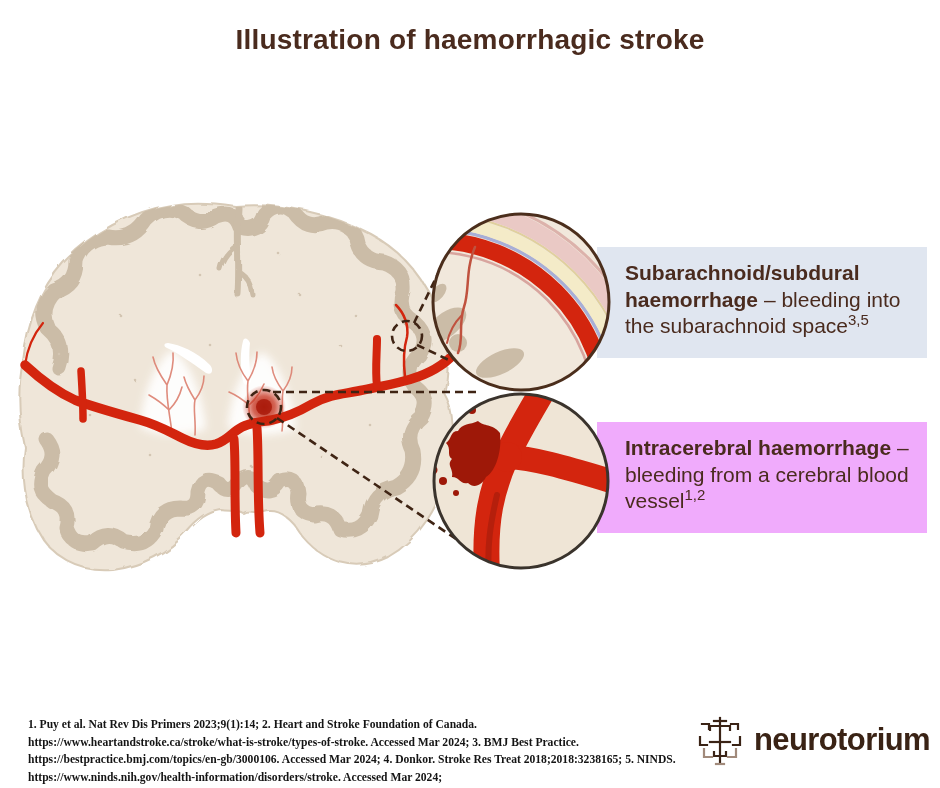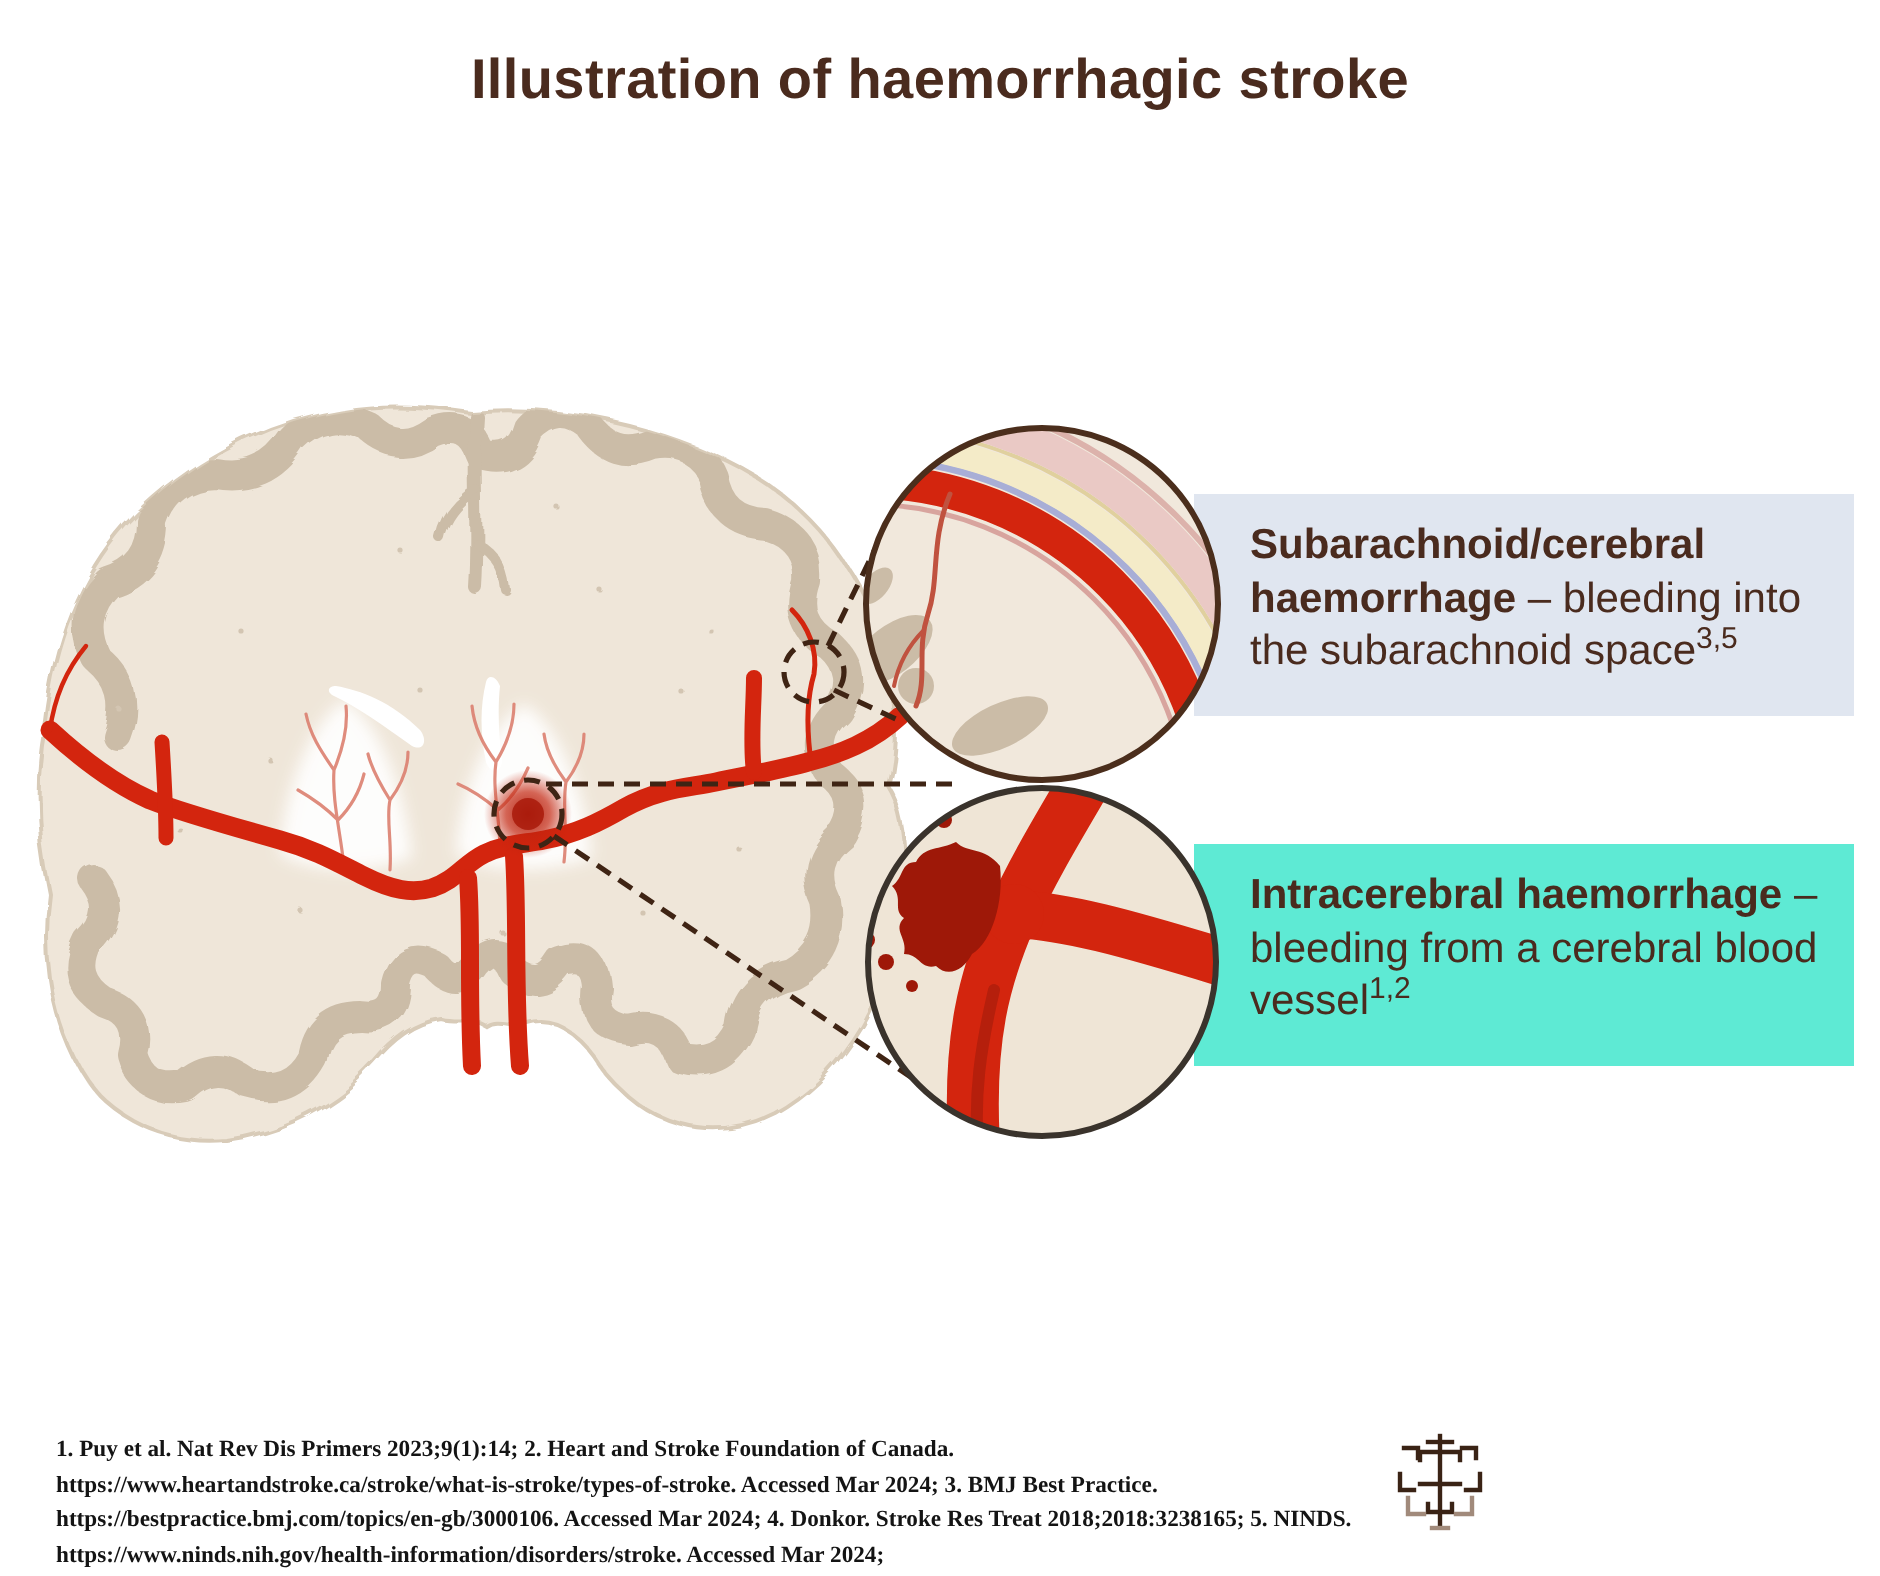--- a/index.html
+++ b/index.html
@@ -23,24 +23,24 @@
   .logo .word{font-size:31px;font-weight:bold;color:#3a2315;letter-spacing:-0.6px;}
 </style>
 </head>
 <body>
 
 <div class="page">
 
   <h1 class="page-title" style="color: rgb(74, 43, 30);">Illustration of haemorrhagic stroke</h1>
 
   <div class="callout-box" id="box-sub" style="background: rgb(224, 230, 240);">
-    <p><span class="b">Subarachnoid/cerebral haemorrhage</span><span> – bleeding into the subarachnoid space</span><sup>3,5</sup></p>
+    <p><span class="b">Subarachnoid/subdural haemorrhage</span><span> – bleeding into the subarachnoid space</span><sup>3,5</sup></p>
   </div>
 
-  <div class="callout-box" id="box-intra" style="background: #5eead4;">
+  <div class="callout-box" id="box-intra" style="background: #f0abfc;">
     <p><span class="b">Intracerebral haemorrhage</span><span> – bleeding from a cerebral blood vessel</span><sup>1,2</sup></p>
   </div>
 
   <svg id="illu" width="940" height="400" viewBox="0 0 940 400">
     <defs>
       <radialGradient id="hem" cx="50%" cy="50%" r="50%">
         <stop offset="0%" stop-color="#ae1a0a" stop-opacity="0.95"></stop>
         <stop offset="50%" stop-color="#c3240e" stop-opacity="0.7"></stop>
         <stop offset="100%" stop-color="#c3240e" stop-opacity="0"></stop>
       </radialGradient>
@@ -200,15 +200,16 @@
         <path d="M46,25 V33 H39"></path>
         <path d="M16,30 H36"></path>
         <path d="M20,44 H32 M20,44 V40 M32,44 V40"></path>
       </g>
       <g fill="none" stroke="#a18a7b" stroke-width="2.2" stroke-linecap="square">
         <path d="M10,37 V45 H18"></path>
         <path d="M42,37 V45 H34"></path>
         <path d="M22,52 H30"></path>
       </g>
     </svg>
+    <span class="word">neurotorium</span>
   </div>
 
 </div>
 
 </body></html>

